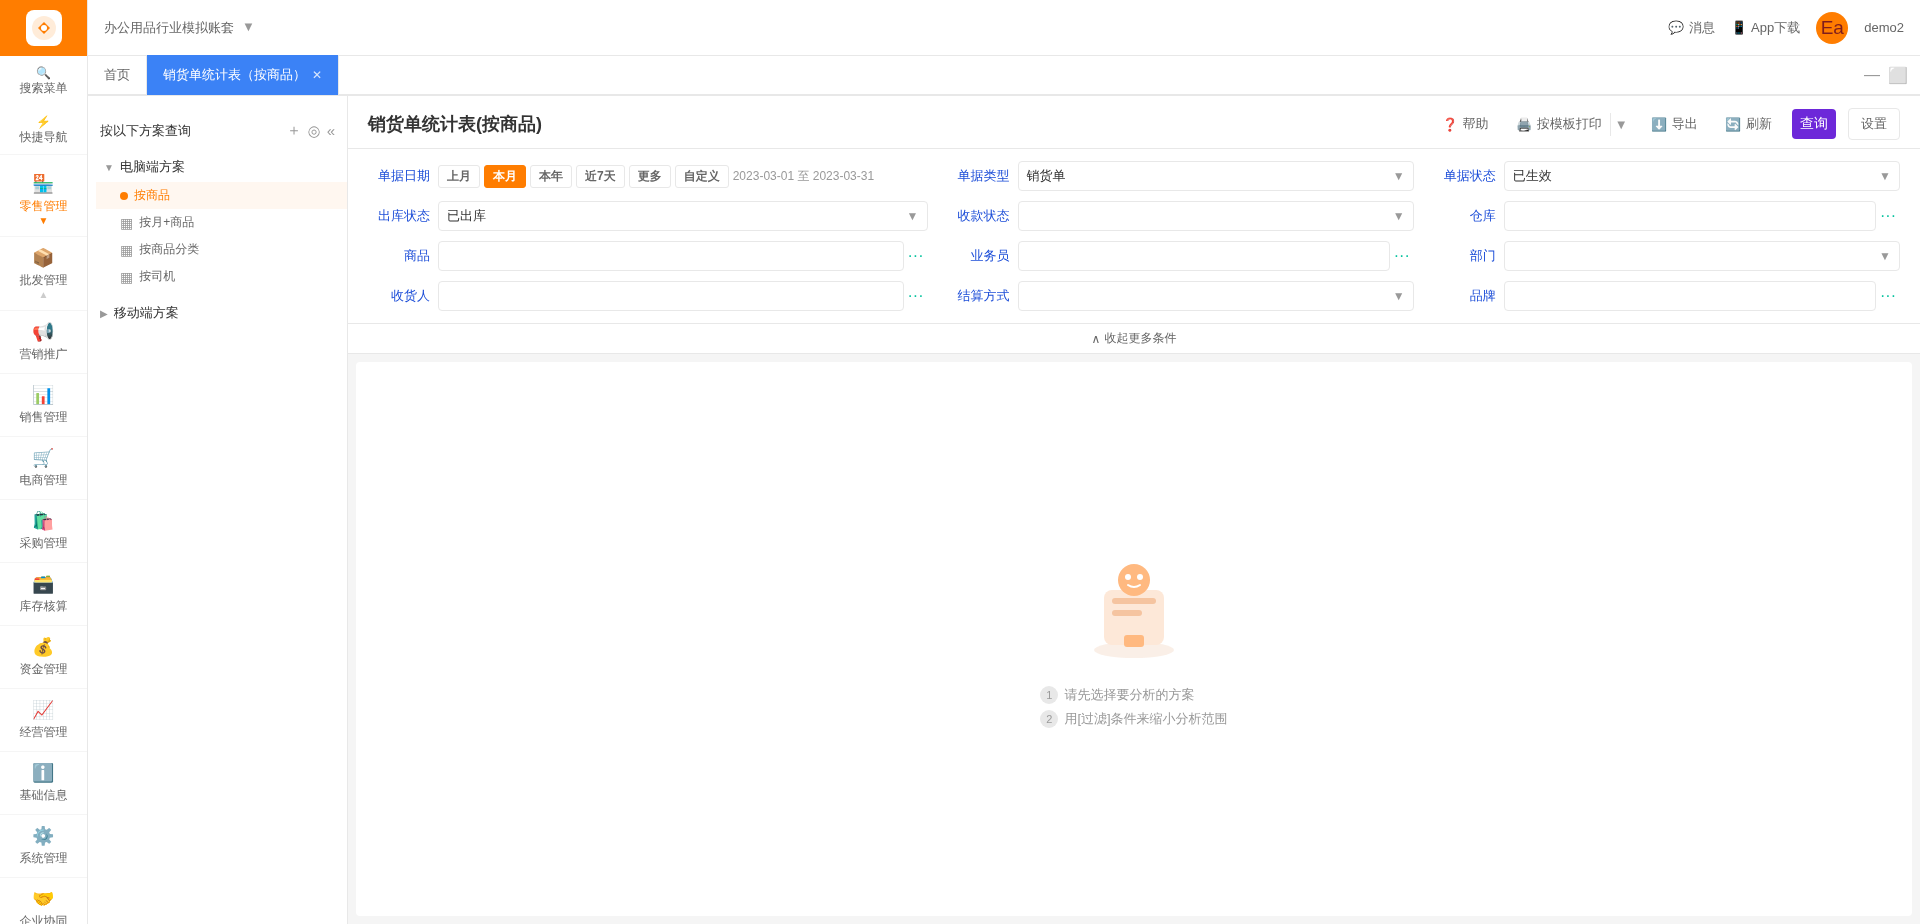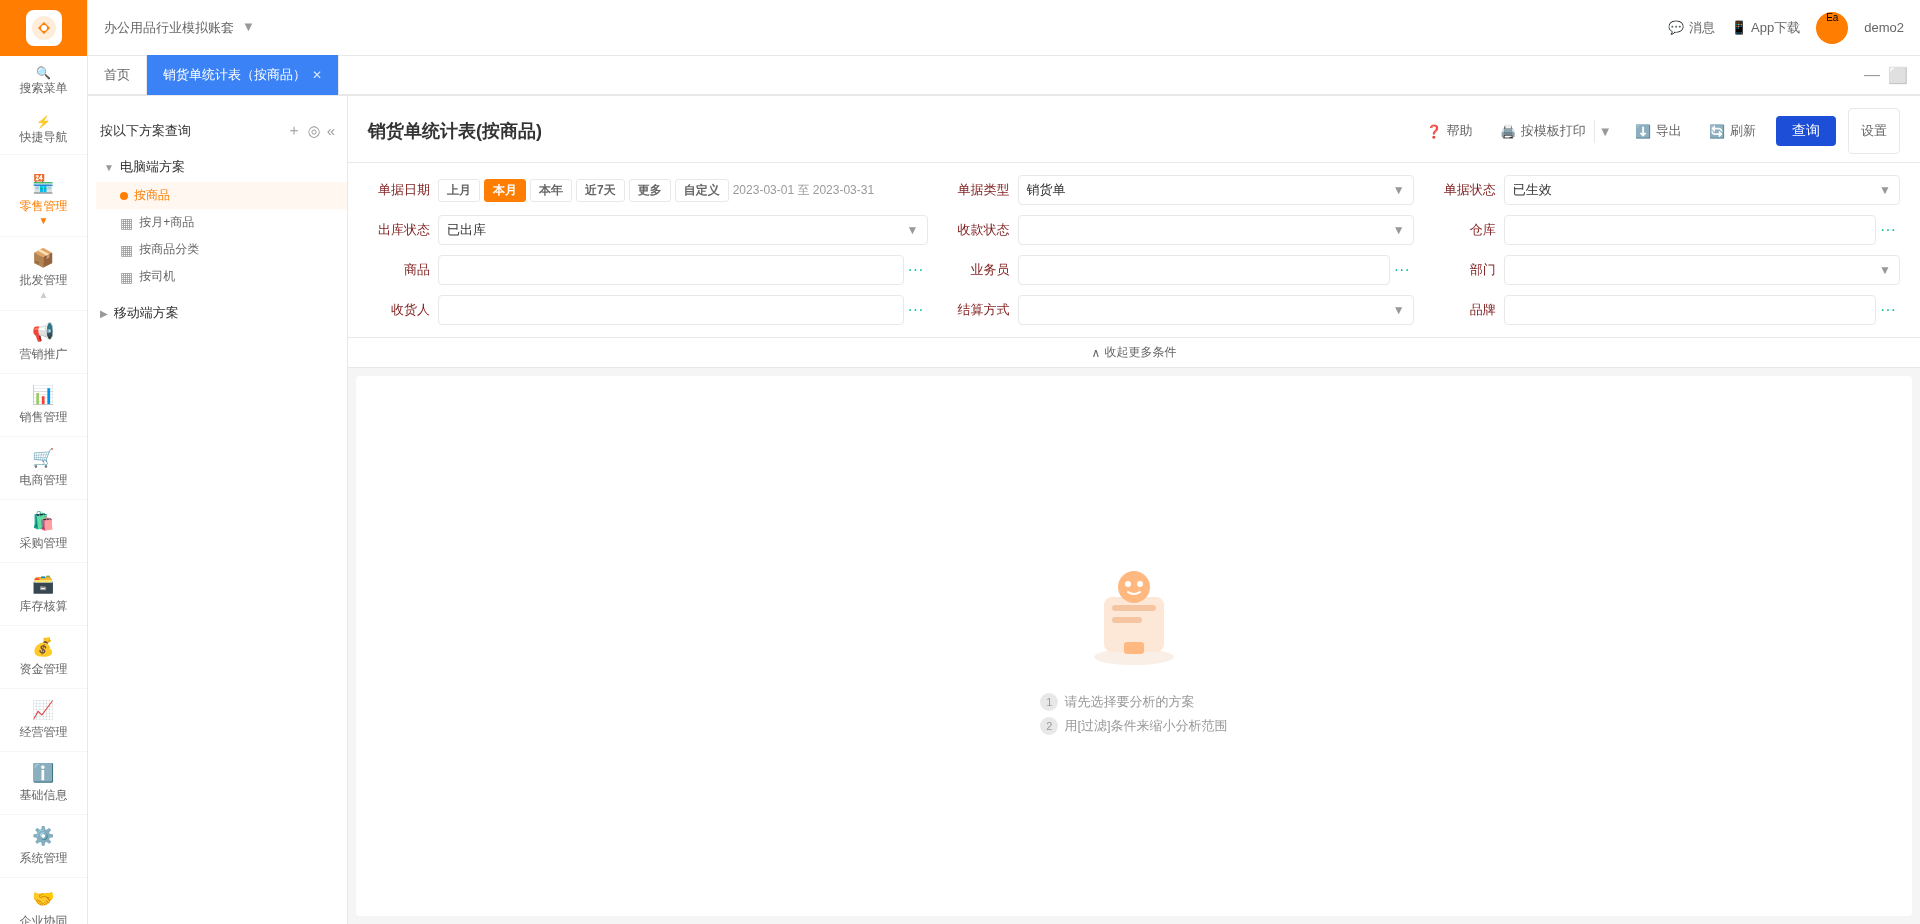--- a/index.html
+++ b/index.html
@@ -19,21 +19,21 @@
     
     .main-area { flex: 1; display: flex; flex-direction: column; overflow: hidden; }
 
     
     .top-header { background: #fff; height: 56px; display: flex; align-items: center; padding: 0 16px; border-bottom: 1px solid #e8e8e8; justify-content: space-between; flex-shrink: 0; }
     .header-left { display: flex; gap: 8px; }
     .header-breadcrumb { font-size: 13px; color: #666; }
     .header-dropdown { color: #999; cursor: pointer; }
     .header-right { display: flex; align-items: center; gap: 16px; }
     .header-btn { display: flex; align-items: center; gap: 4px; font-size: 13px; color: #666; cursor: pointer; }
-    .avatar { width: 32px; height: 32px; border-radius: 50%; background: #ff7d00; display: flex; justify-content: center; color: #000000; font-size: 10px; cursor: pointer; overflow: hidden; }
+    .avatar { width: 32px; height: 32px; border-radius: 50%; background: #ff7d00; display: flex; align-items: center; justify-content: center; color: #7f1d1d; font-size: 19px; cursor: pointer; overflow: hidden; }
 
     
     .tab-bar { background: #fff; height: 40px; display: flex; align-items: center; padding: 0 0; border-bottom: 2px solid #e8e8e8; flex-shrink: 0; }
     .tab-item { height: 40px; display: flex; align-items: center; padding: 0 16px; font-size: 13px; cursor: pointer; color: #666; border-right: 1px solid #e8e8e8; gap: 6px; }
     .tab-item.active { background: #3b82f6; color: #fff; }
     .tab-item .tab-close { font-size: 12px; color: rgba(255,255,255,0.8); cursor: pointer; }
     .tab-item.home { color: #666; }
 
     
     .content-area { flex: 1; display: flex; overflow: hidden; background: #f5f5f5; }
@@ -56,29 +56,29 @@
     .mobile-item .arrow { color: #999; font-size: 10px; }
 
     
     .right-panel { flex: 1; display: flex; flex-direction: column; overflow: hidden; padding: 0; }
 
     
     .page-header { background: #fff; padding: 12px 20px 8px 20px; display: flex; align-items: center; justify-content: space-between; border-bottom: 1px solid #e8e8e8; flex-shrink: 0; }
     .page-title { font-size: 18px; font-weight: 600; color: #333; }
     .page-header-actions { display: flex; align-items: center; gap: 12px; }
     .action-btn { display: flex; align-items: center; gap: 4px; font-size: 13px; color: #666; cursor: pointer; padding: 4px 8px; border-radius: 4px; }
-    .action-btn.primary { background: #1d4ed8; color: #fff; padding: 6px 16px; border-radius: 4px; font-size: 14px; border: none; cursor: pointer; }
-    .action-btn.secondary { border: 1px solid #e8e8e8; padding: 13px 12px; border-radius: 4px; background: #fff; cursor: pointer; font-size: 13px; color: #666; }
+    .action-btn.primary { background: #6d28d9; color: #fff; padding: 6px 8px; border-radius: 4px; font-size: 14px; border: none; cursor: pointer; }
+    .action-btn.secondary { border: 1px solid #e8e8e8; padding: 6px 12px; border-radius: 4px; background: #fff; cursor: pointer; font-size: 13px; color: #666; }
 
     
     .filter-area { background: #fff; padding: 12px 20px; border-bottom: 1px solid #e8e8e8; flex-shrink: 0; }
     .filter-row { display: flex; align-items: center; margin-bottom: 10px; gap: 0; }
     .filter-row:last-child { margin-bottom: 0; }
     .filter-field { display: flex; align-items: center; flex: 1; min-width: 0; }
-    .filter-label { font-size: 13px; color: #7f1d1d; width: 70px; text-align: right; flex-shrink: 0; padding-right: 8px; white-space: nowrap; }
+    .filter-label { font-size: 13px; color: #1d4ed8; width: 70px; text-align: right; flex-shrink: 0; padding-right: 8px; white-space: nowrap; }
     .filter-input { flex: 1; border: 1px solid #e8e8e8; border-radius: 4px; height: 30px; padding: 0 8px; font-size: 13px; color: #333; outline: none; background: #fff; min-width: 0; }
     .filter-select { flex: 1; border: 1px solid #e8e8e8; border-radius: 4px; height: 30px; padding: 0 8px; font-size: 13px; color: #333; outline: none; background: #fff; cursor: pointer; display: flex; align-items: center; justify-content: space-between; }
     .filter-date-range { display: flex; align-items: center; gap: 4px; flex: 1; }
     .date-quick-btn { padding: 2px 8px; border-radius: 3px; font-size: 12px; cursor: pointer; border: 1px solid #e8e8e8; background: #fff; color: #666; font-weight: bold; }
     .date-quick-btn.active { background: #ff7d00; color: #fff; border-color: #ff7d00; }
     .date-range-text { font-size: 12px; color: #999; }
     .ellipsis-btn { color: #09c4a0; font-size: 16px; cursor: pointer; padding: 0 4px; }
     .chevron-down { color: #999; font-size: 12px; }
     .filter-divider { width: 20px; flex-shrink: 0; }
 

